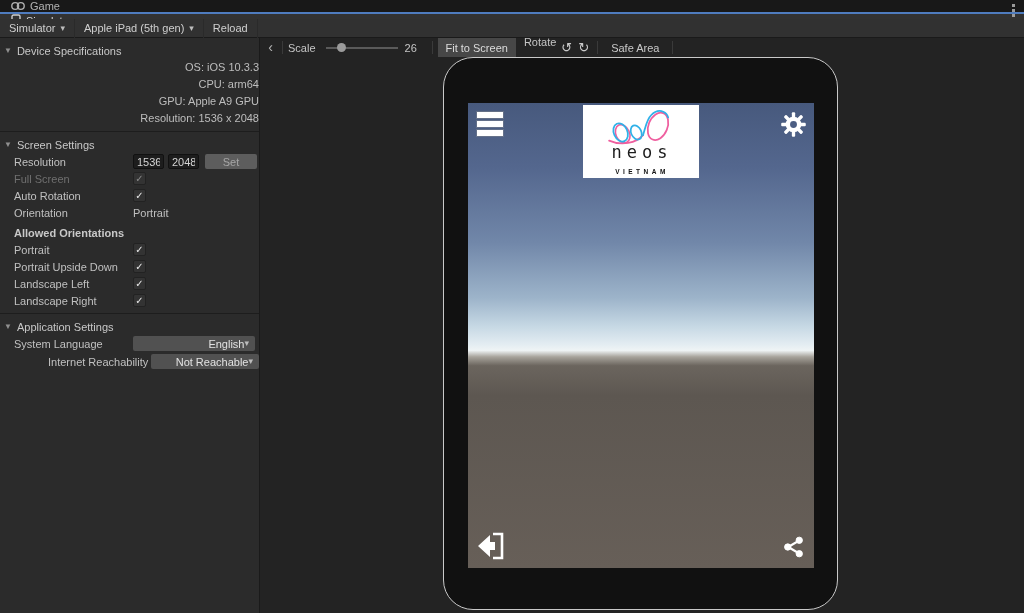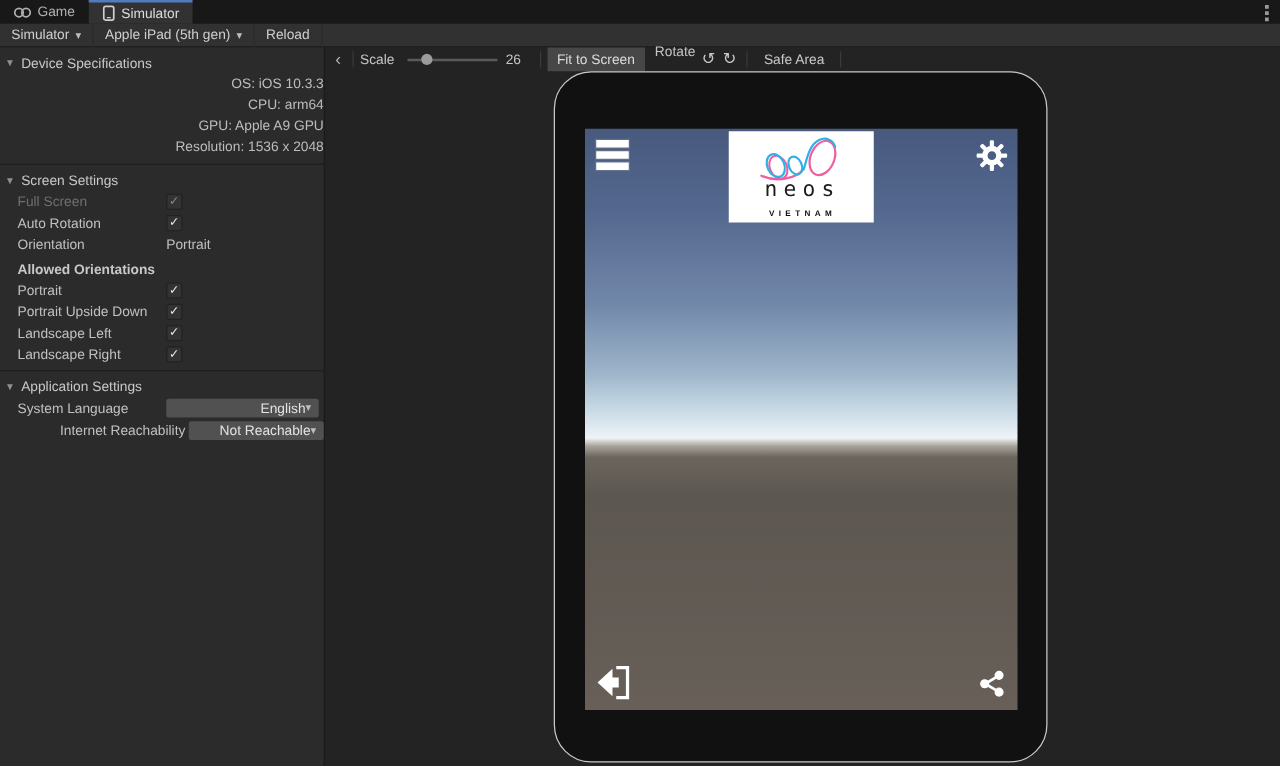--- a/index.html
+++ b/index.html
@@ -2,21 +2,21 @@
 <html><head>
 <meta charset="utf-8">
 <style>
   * { box-sizing: border-box; margin: 0; padding: 0; }
   html,body { background:#1b1b1b; }
   body { font-family:"Liberation Sans",sans-serif; }
   .window { position:relative; width:1024px; height:613px; background:#232323; overflow:hidden;
             font-size:11px; color:#c2c2c2; }
 
   
-  .tabbar { position:absolute; top:0; left:0; right:0; height:19px; background:#181818; display:flex; }
+  .tabbar { position:absolute; top:0; left:0; right:0; height:19px; background:#181818; display:flex;flex-direction:column; }
   .tab { display:flex; align-items:center; gap:5px; padding:0 11px; color:#b2b2b2; height:19px; }
   .tab.active { background:#323232; color:#dddddd; border-top:2px solid #4f7cbf; }
   .tab-icon { display:inline-flex; align-items:center; }
   .kebab { position:absolute; right:7px; top:4px; width:8px; display:flex; flex-direction:column; gap:2px; align-items:center; cursor:pointer; }
   .kebab span { width:3px; height:3px; background:#9a9a9a; }
 
   
   .menubar { position:absolute; top:19px; left:0; right:0; height:19px; background:#313131;
              border-bottom:1px solid #1a1a1a; display:flex; align-items:center; color:#cfcfcf; }
   .menu-item { height:19px; display:flex; align-items:center; gap:5px; padding:0 9px; border-right:1px solid #2a2a2a; }
@@ -137,20 +137,26 @@
     <div class="info-row">GPU: Apple A9 GPU</div>
     <div class="info-row">Resolution: 1536 x 2048</div>
 
     <div class="hsep"></div>
 
     <div class="section-header">
       <span class="tri">▼</span>
       <span>Screen Settings</span>
     </div>
 
+    <div class="prop-row">
+      <span class="prop-label">Resolution</span>
+      <input class="res-input" value="1536" style="">
+      <input class="res-input" value="2048" style="">
+      <button class="set-btn">Set</button>
+    </div>
 
     <div class="prop-row">
       <span class="prop-label disabled">Full Screen</span>
       <span class="checkbox disabled">✓</span>
     </div>
 
     <div class="prop-row">
       <span class="prop-label">Auto Rotation</span>
       <span class="checkbox">✓</span>
     </div>

